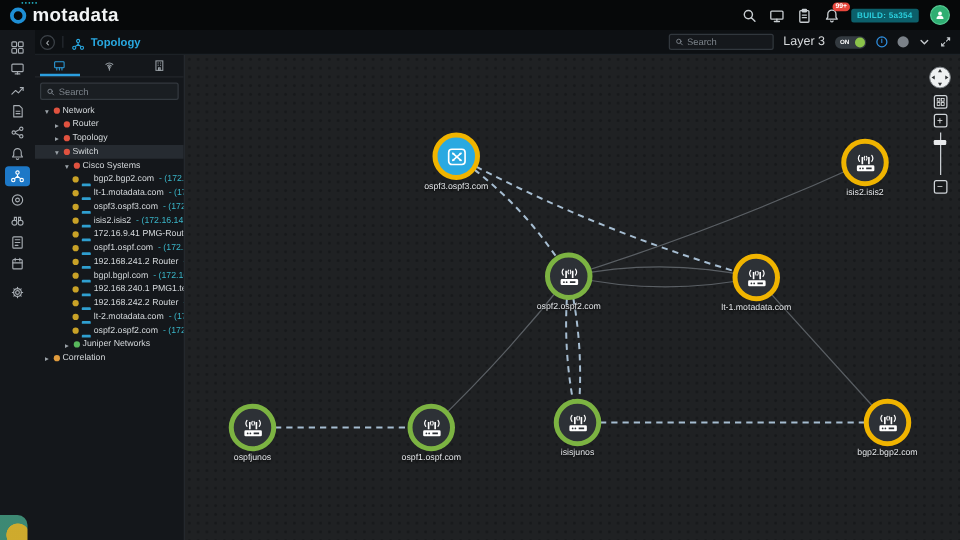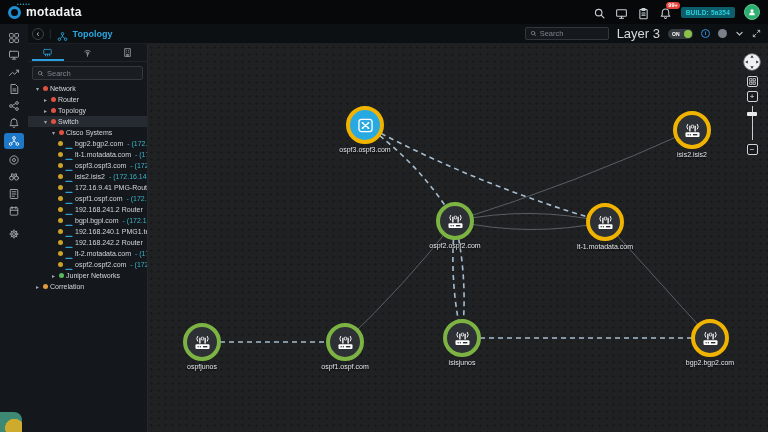--- a/index.html
+++ b/index.html
@@ -5,21 +5,21 @@
   * { box-sizing: border-box; margin: 0; padding: 0; }
   html,body { width:768px; height:432px; overflow:hidden; background:#07090a;
     font-family:"Liberation Sans", sans-serif; }
   .app { position:relative; width:768px; height:432px; }
 
   
   .hdr { position:absolute; left:0; top:0; width:768px; height:24px; background:#060809;
     display:flex; align-items:center; justify-content:space-between; padding:0 8px; z-index:30; }
   .brand { display:flex; align-items:center; gap:5px; position:relative; }
   .logo-ring { width:13px; height:13px; border-radius:50%; border:3px solid #1e8fd5; }
-  .brand-txt { color:#f2f4f5; font-size:12px; font-weight:bold; letter-spacing:.3px; position:relative; }
+  .brand-txt { color:#f2f4f5; font-size:15px; font-weight:bold; letter-spacing:.3px; position:relative; }
   .brand-dots { position:absolute; top:-4px; left:9px; color:#22b6c9; font-size:5px; letter-spacing:1px; }
   .hdr-right { display:flex; align-items:center; gap:9px; }
   .hicon { width:13px; height:13px; color:#c8cdd1; position:relative; }
   .hicon svg { width:13px; height:13px; }
   .bell-badge { position:absolute; top:-4px; right:-8px; background:#e8463c; color:#fff;
     font-size:5.5px; font-weight:bold; border-radius:4px; padding:0.5px 2px; line-height:6px; }
   .build-badge { background:#0c5f6a; color:#2bd0de; font-size:6.5px; font-weight:bold;
     border-radius:2px; padding:2px 5px; letter-spacing:.2px; }
   .avatar { width:16px; height:16px; border-radius:50%; background:#2fae72; display:flex;
     align-items:center; justify-content:center; border:1px solid #55c993; }
@@ -45,21 +45,21 @@
   .bc-icon { width:11px; height:11px; color:#29a8e0; }
   .bc-icon svg { width:11px; height:11px; }
   .bc-title { color:#29a8e0; font-size:9px; font-weight:bold; }
   .tbar-right { display:flex; align-items:center; gap:8px; }
   .tb-search { width:84px; height:13px; background:#15181c; border:1px solid #31373d; border-radius:2px;
     display:flex; align-items:center; padding:0 4px; gap:3px; }
   .tb-search svg { width:7px; height:7px; color:#858c93; flex:0 0 auto; }
   .tb-search input { background:transparent; border:0; outline:0; color:#aab0b6; font-size:7.5px; width:100%;
     font-family:"Liberation Sans", sans-serif; }
   .tb-search input::placeholder { color:#7d848b; }
-  .layer-lbl { color:#d6d9dc; font-size:13px; }
+  .layer-lbl { color:#d6d9dc; font-size:10px; }
   .toggle { width:25px; height:10px; border-radius:6px; background:#333a40; display:flex; align-items:center;
     justify-content:space-between; padding:1px 1px 1px 4px; }
   .toggle .on { color:#fff; font-size:5px; font-weight:bold; }
   .toggle .knob { width:8px; height:8px; border-radius:50%; background:#8bc34a; }
   .info-dot { width:9px; height:9px; border-radius:50%; border:1px solid #2f8fe0; color:#2f8fe0;
     font-size:6px; line-height:7px; text-align:center; font-weight:bold; }
   .grey-dot { width:9px; height:9px; border-radius:50%; background:#7a8188; }
   .chev-icon svg, .expand-icon svg { width:9px; height:9px; color:#c4c9cd; display:block; }
 
   

